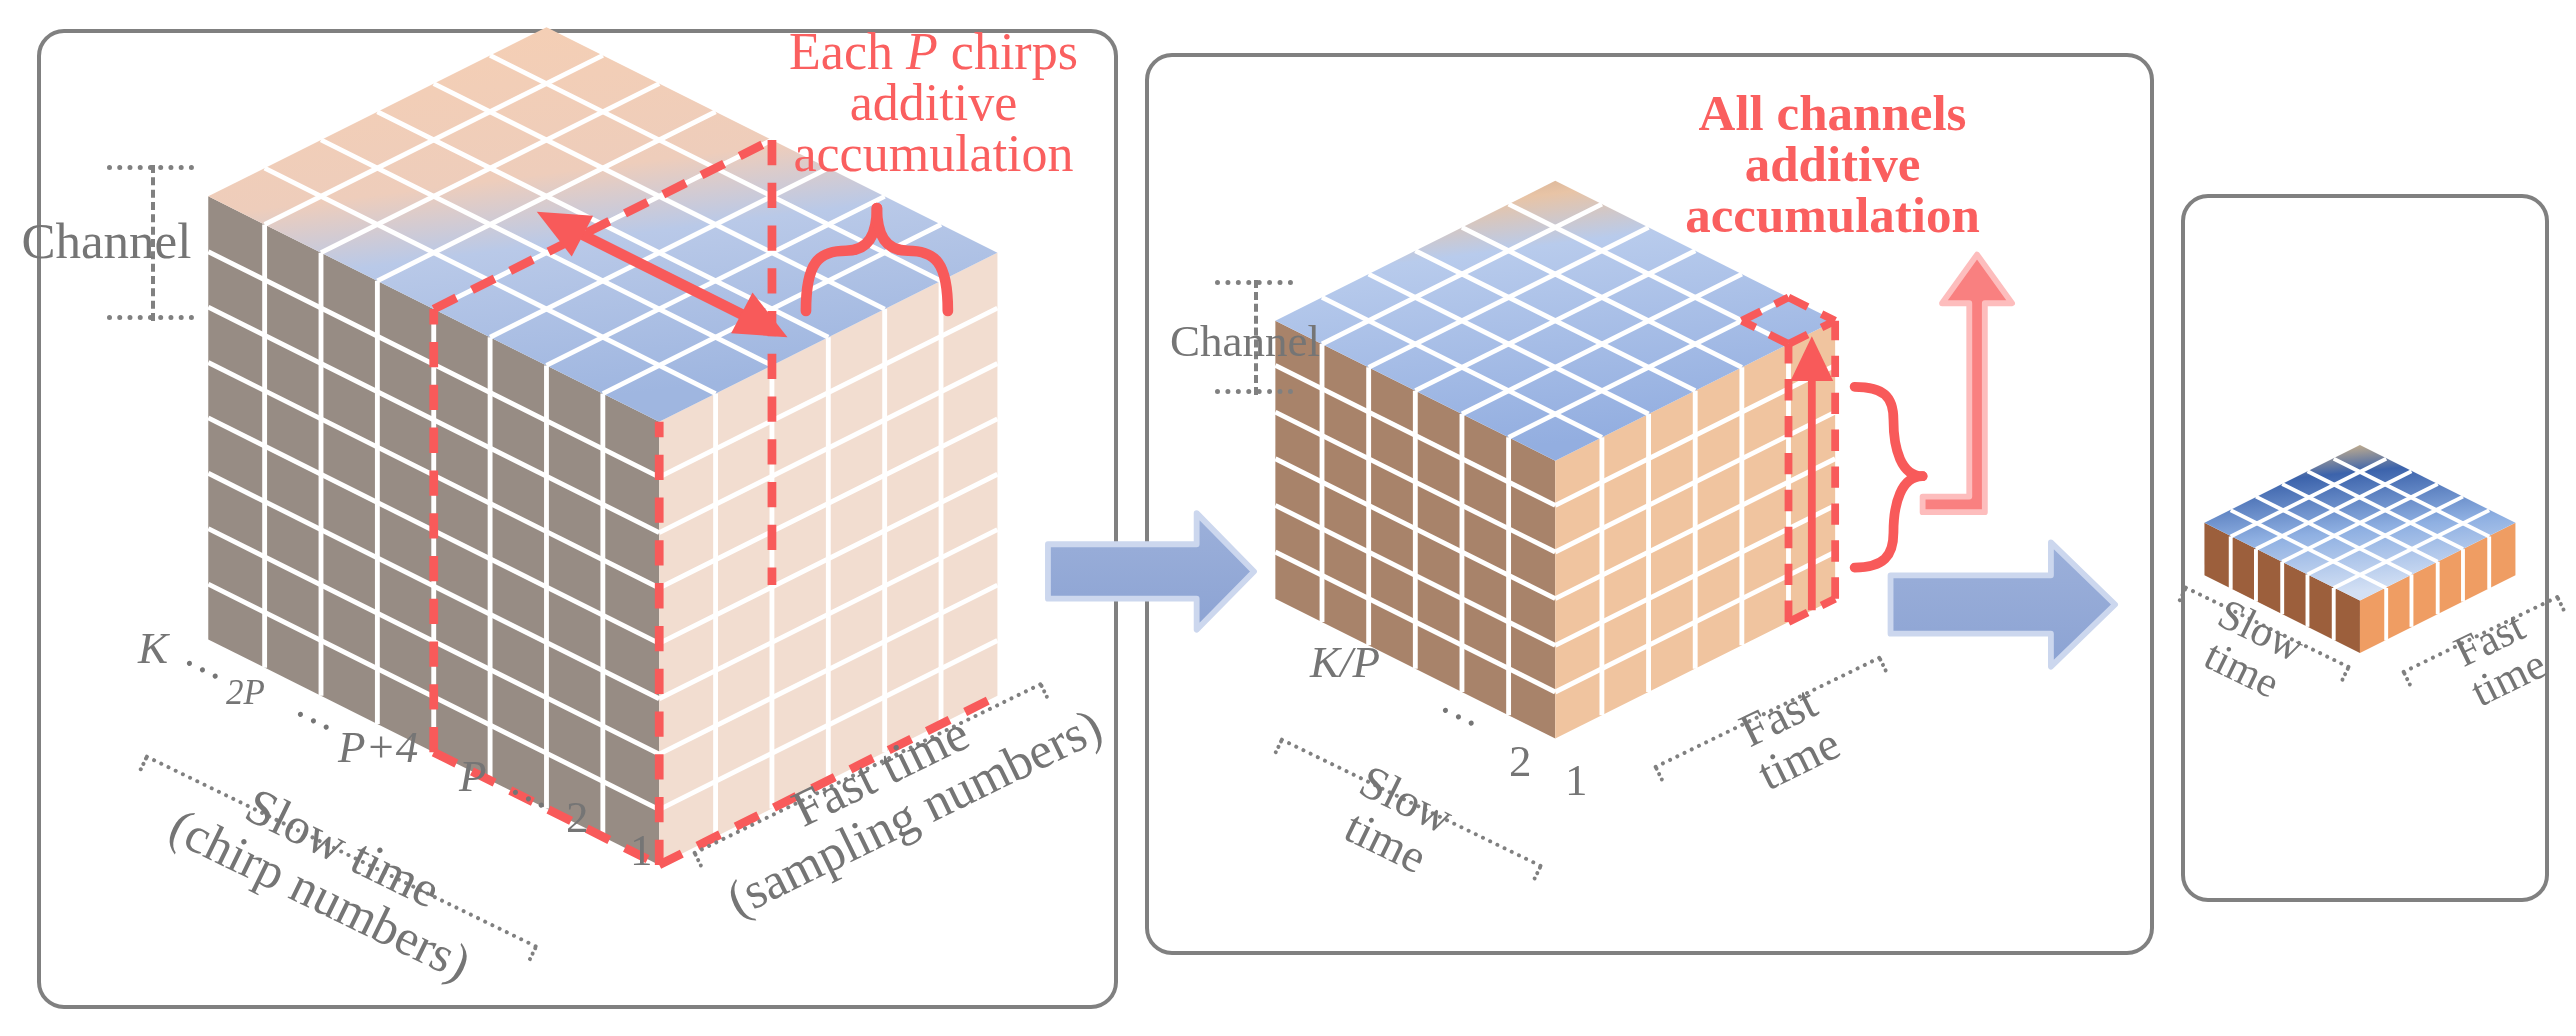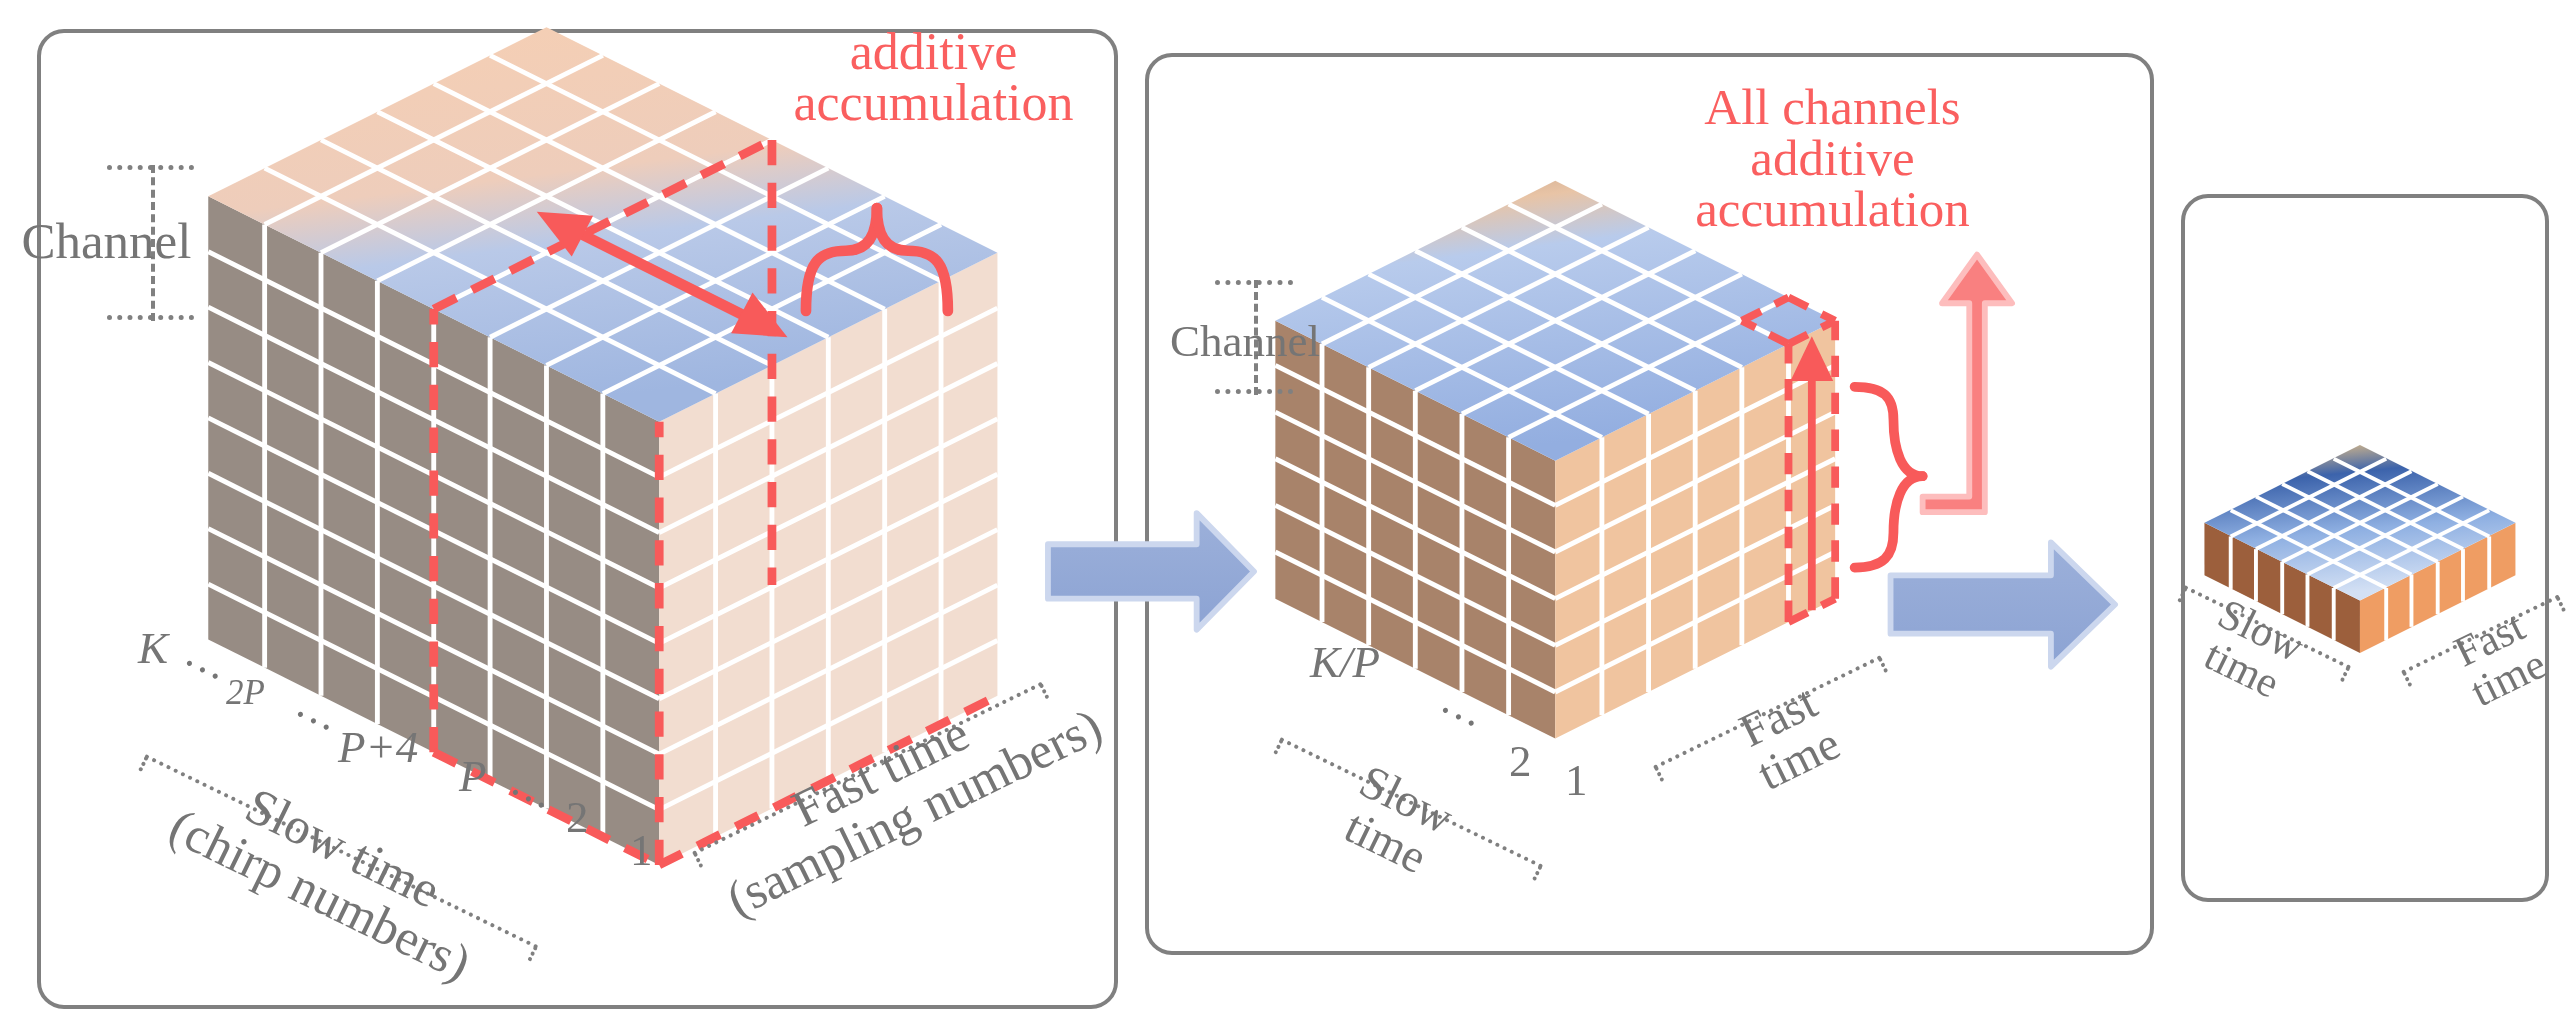--- a/index.html
+++ b/index.html
@@ -271,20 +271,21 @@
 
     <g>
       <path d="M1078,560 L1231,560 L1231,528 L1290,588 L1231,648 L1231,616 L1078,616 Z" fill="url(#bluearrow)" stroke="#ccd7ee" stroke-width="6" stroke-linejoin="round"></path>
     </g>
     <g>
       <path d="M1945,592 L2110,592 L2110,558 L2176,622 L2110,686 L2110,652 L1945,652 Z" fill="url(#bluearrow)" stroke="#ccd7ee" stroke-width="6" stroke-linejoin="round"></path>
     </g>
   </svg>
 
   <div class="lbl red" style="left:768px;top:27px;width:331px;text-align:center;font-size:52px;line-height:0.98;">
+    <div><span>Each </span><span class="it">P</span><span> chirps</span></div>
     <div>additive</div>
     <div>accumulation</div>
   </div>
 
   <div class="chbr" style="left:107px;top:165px;width:87px;height:156px;">
     <i class="t" style="left:0;top:0;width:87px;"></i>
     <i class="v" style="top:0;height:156px;"></i>
     <i class="t" style="left:0;top:150px;width:87px;"></i>
   </div>
   <div class="lbl" style="left:21.4px;top:212px;font-size:51px;">Channel</div>
@@ -304,21 +305,21 @@
     <div>Slow time</div>
     <div>(chirp numbers)</div>
   </div>
 
   <div class="mbr" style="left:692px;top:852px;width:389px;transform:rotate(-26deg);transform-origin:0 0;"></div>
   <div class="lbl" style="left:696px;top:832px;font-size:51px;transform:rotate(-26deg);transform-origin:0 0;text-align:center;width:385px;line-height:1.02;">
     <div>Fast time</div>
     <div>(sampling numbers)</div>
   </div>
 
-  <div class="lbl red" style="left:1643px;top:82px;width:379px;text-align:center;font-size:51px;line-height:1.0;">
+  <div class="lbl red" style="left:1643px;top:88px;width:379px;text-align:center;font-size:51px;line-height:1.0;font-weight:bold;">
     <div>All channels</div>
     <div>additive</div>
     <div>accumulation</div>
   </div>
 
   <div class="chbr" style="left:1215px;top:280px;width:78px;height:115px;">
     <i class="t" style="left:0;top:0;width:78px;"></i>
     <i class="v" style="top:0;height:115px;"></i>
     <i class="t" style="left:0;top:109px;width:78px;"></i>
   </div>

